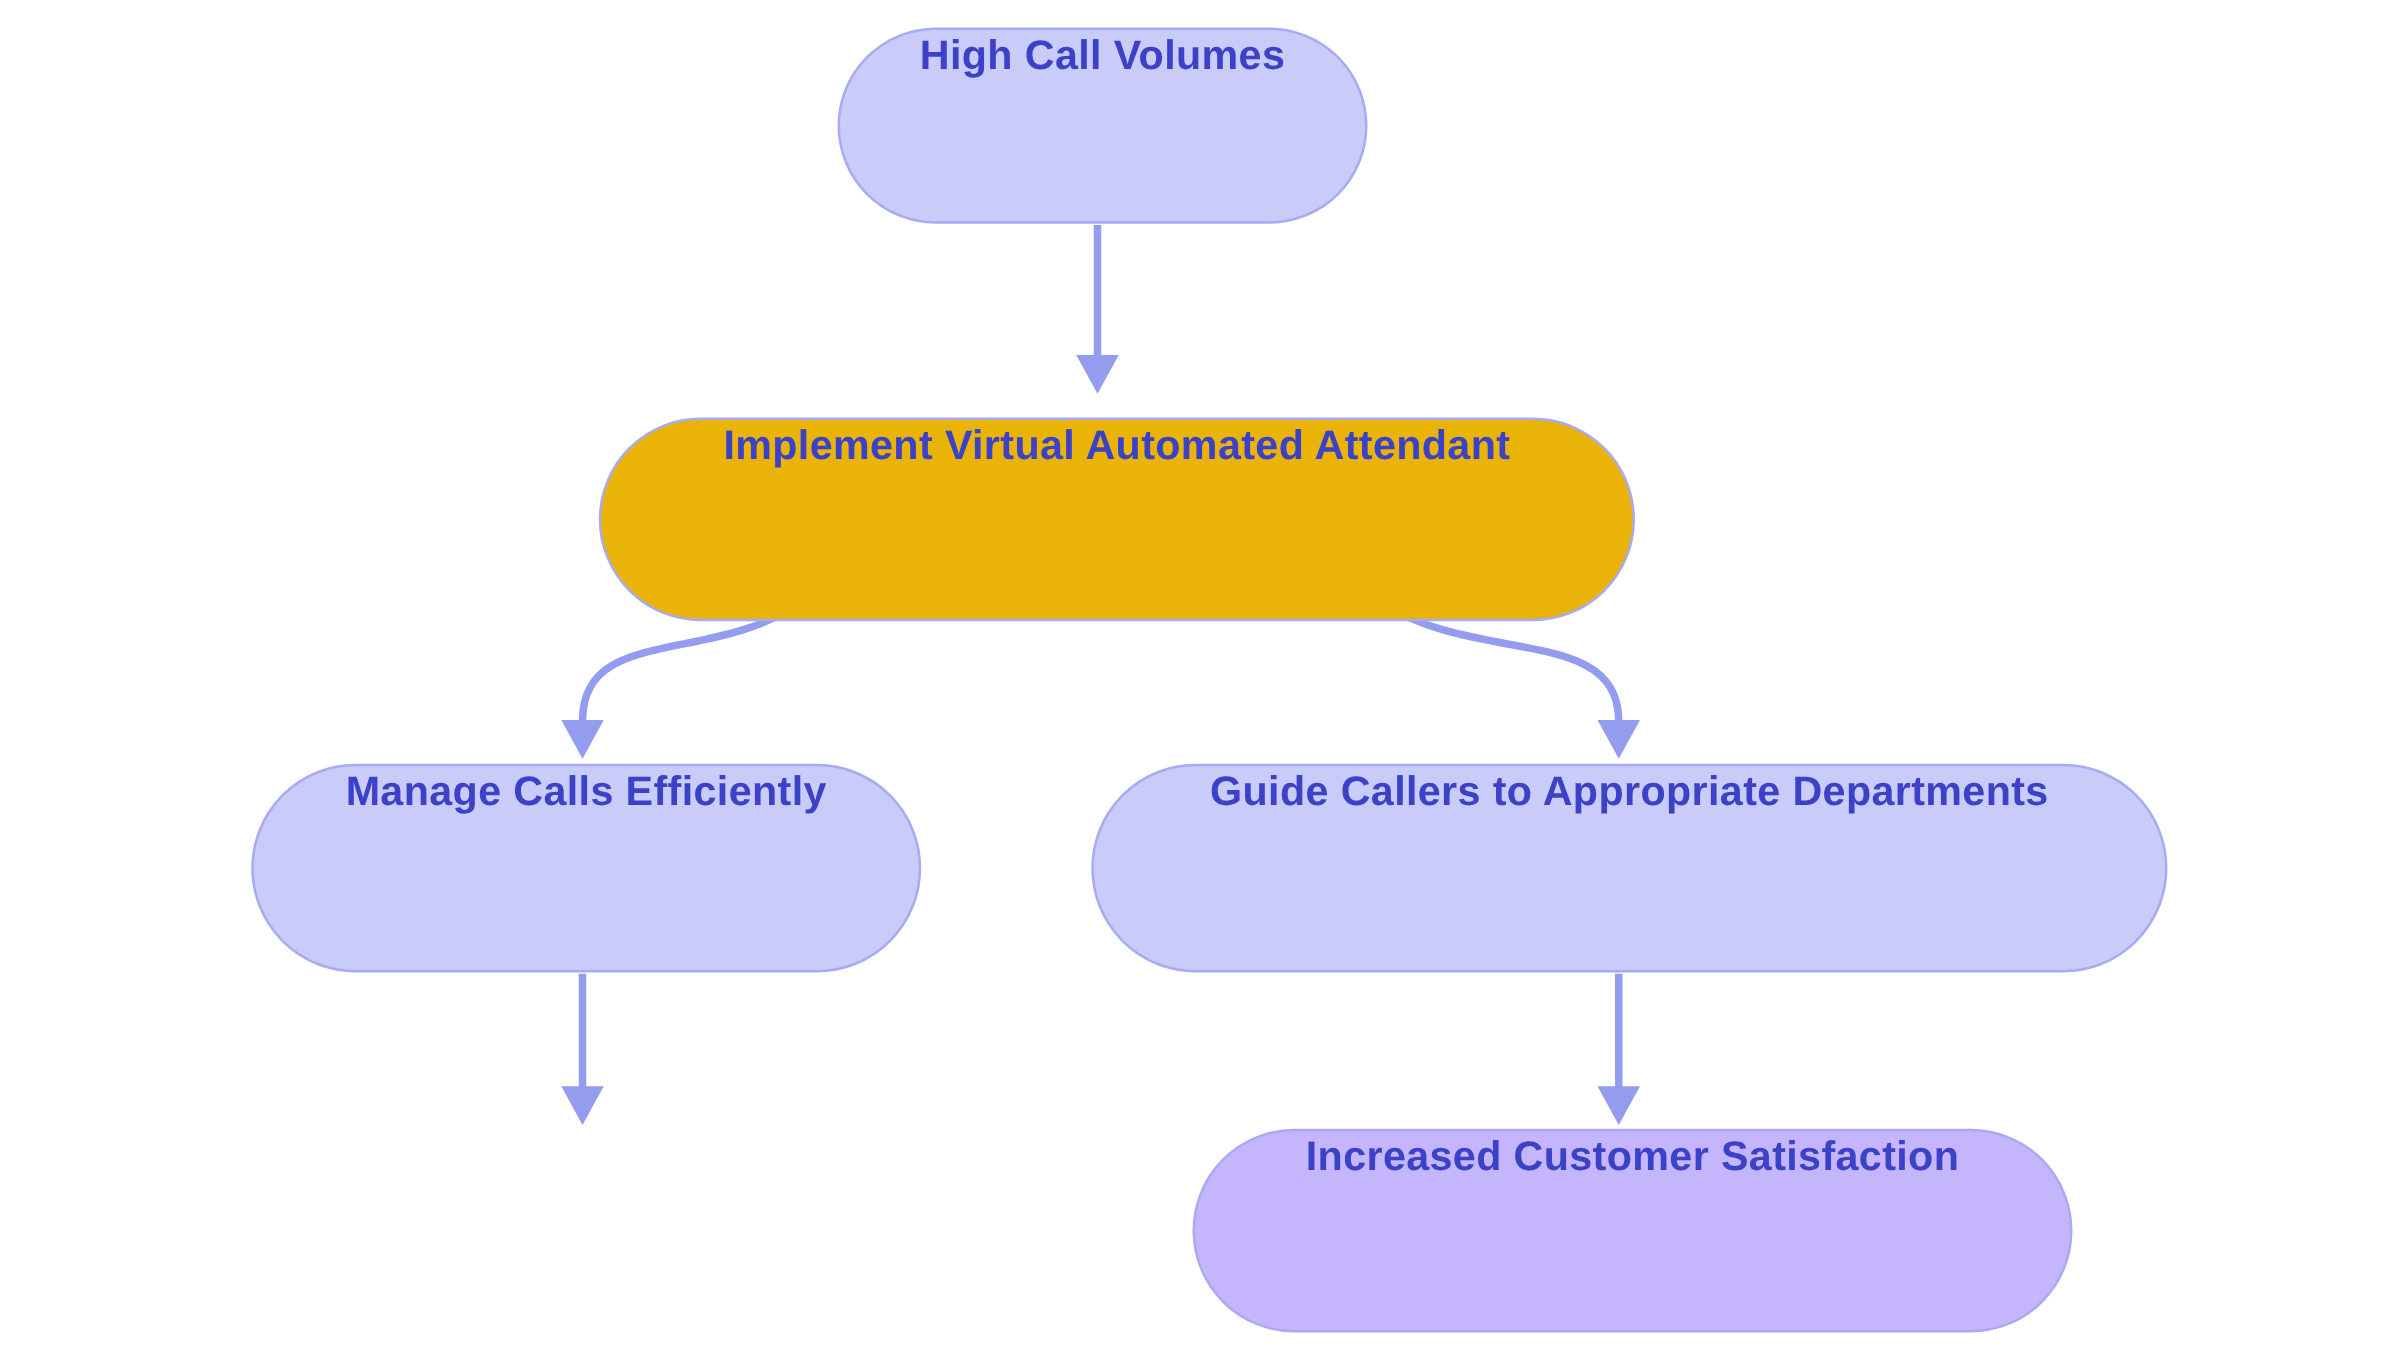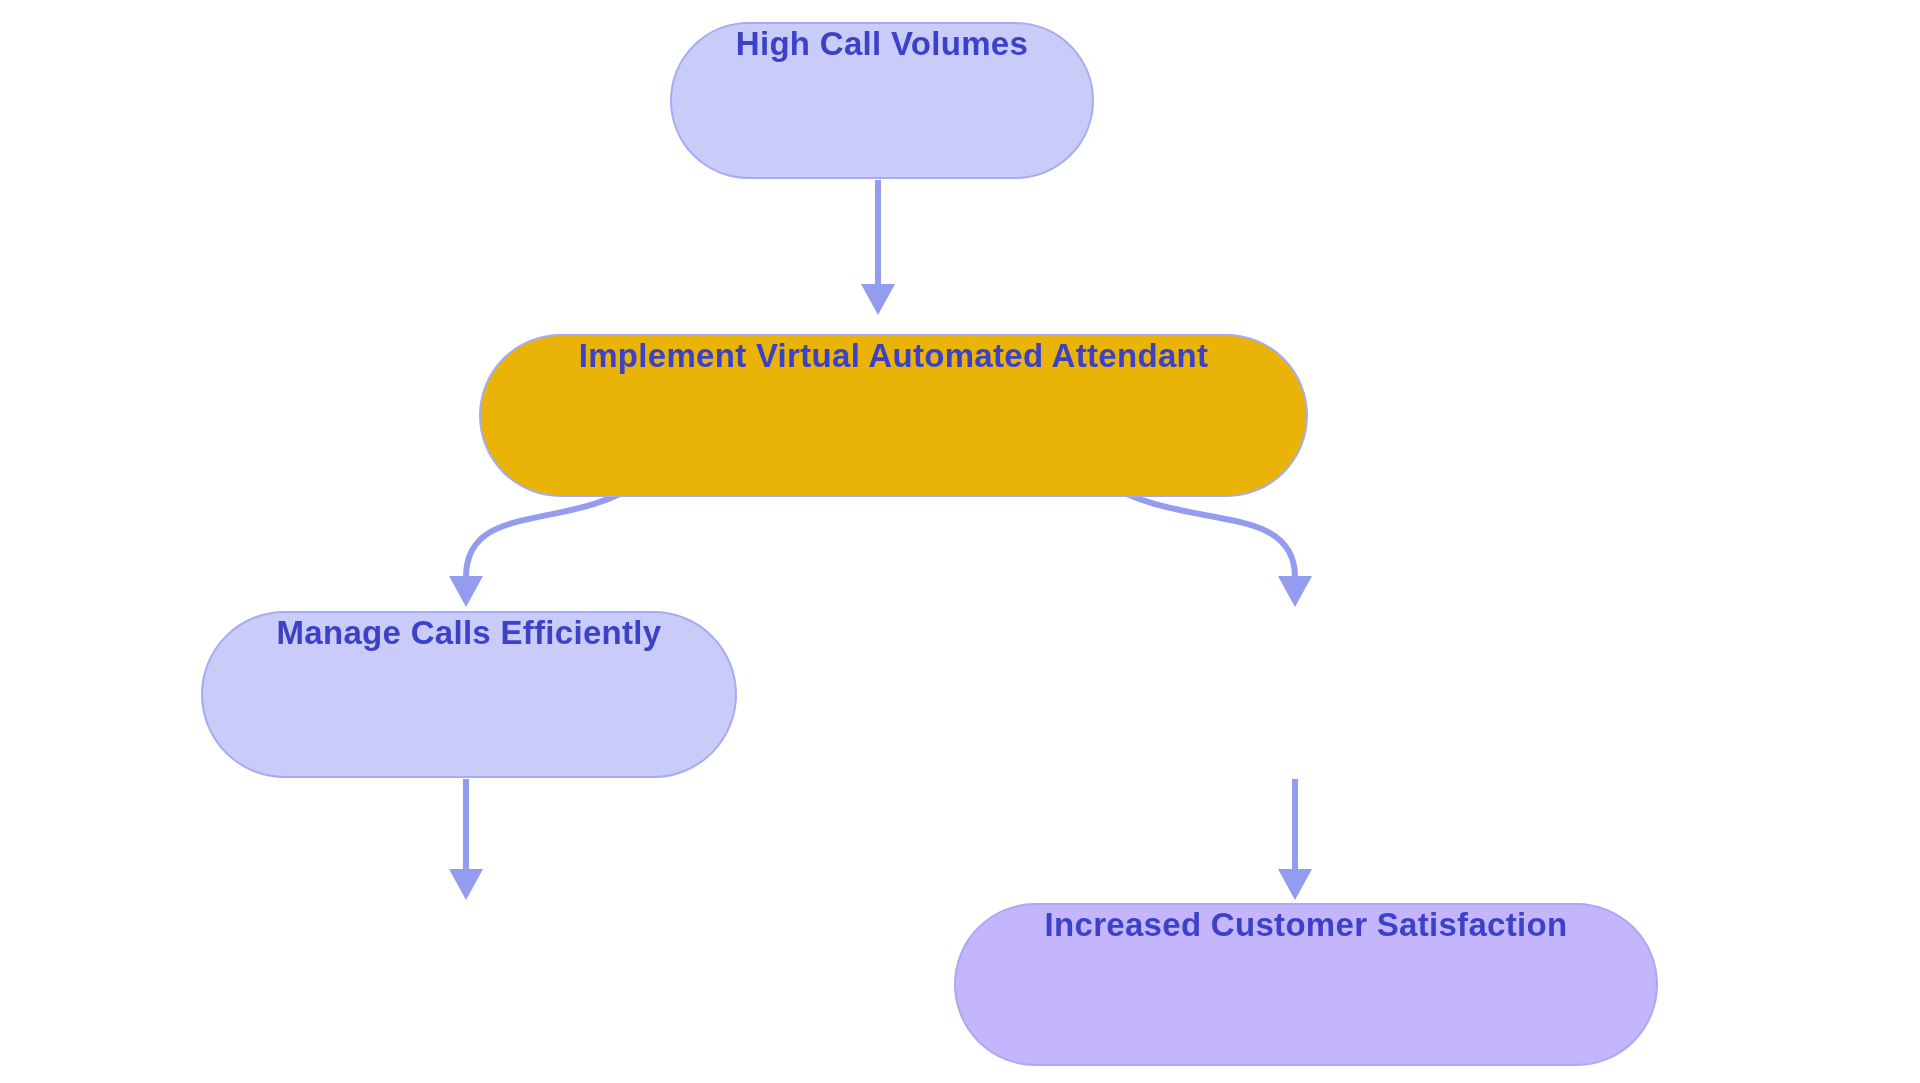--- a/index.html
+++ b/index.html
@@ -54,16 +54,19 @@
     </svg>
 <div class="node" style="left: 670px; top: 22px; width: 424px; height: 157px; border-radius: 78.5px; background: rgb(201, 203, 248); border-color: rgb(166, 171, 242); color: rgb(60, 66, 200);">
       <span>High Call Volumes</span>
     </div>
     <div class="node" style="left: 479px; top: 318px; width: 829px; height: 163px; border-radius: 81.5px; background: #eab308; border-color: rgb(166, 171, 242); color: rgb(60, 66, 200); margin-top: 16px;">
       <span>Implement Virtual Automated Attendant</span>
     </div>
     <div class="node" style="left: 201px; top: 611px; width: 536px; height: 167px; border-radius: 83.5px; background: rgb(201, 203, 248); border-color: rgb(166, 171, 242); color: rgb(60, 66, 200);">
       <span>Manage Calls Efficiently</span>
     </div>
+    <div class="node" style="left: 873px; top: 611px; width: 861px; height: 167px; border-radius: 83.5px; background: rgb(201, 203, 248); border-color: rgb(166, 171, 242); color: rgb(60, 66, 200);">
+      <span>Guide Callers to Appropriate Departments</span>
+    </div>
     <div class="node" style="left: 954px; top: 903px; width: 704px; height: 163px; border-radius: 81.5px; background: #c4b5fd; border-color: rgb(166, 171, 242); color: rgb(60, 66, 200);">
       <span>Increased Customer Satisfaction</span>
     </div>
   </div>
 
 </body></html>

